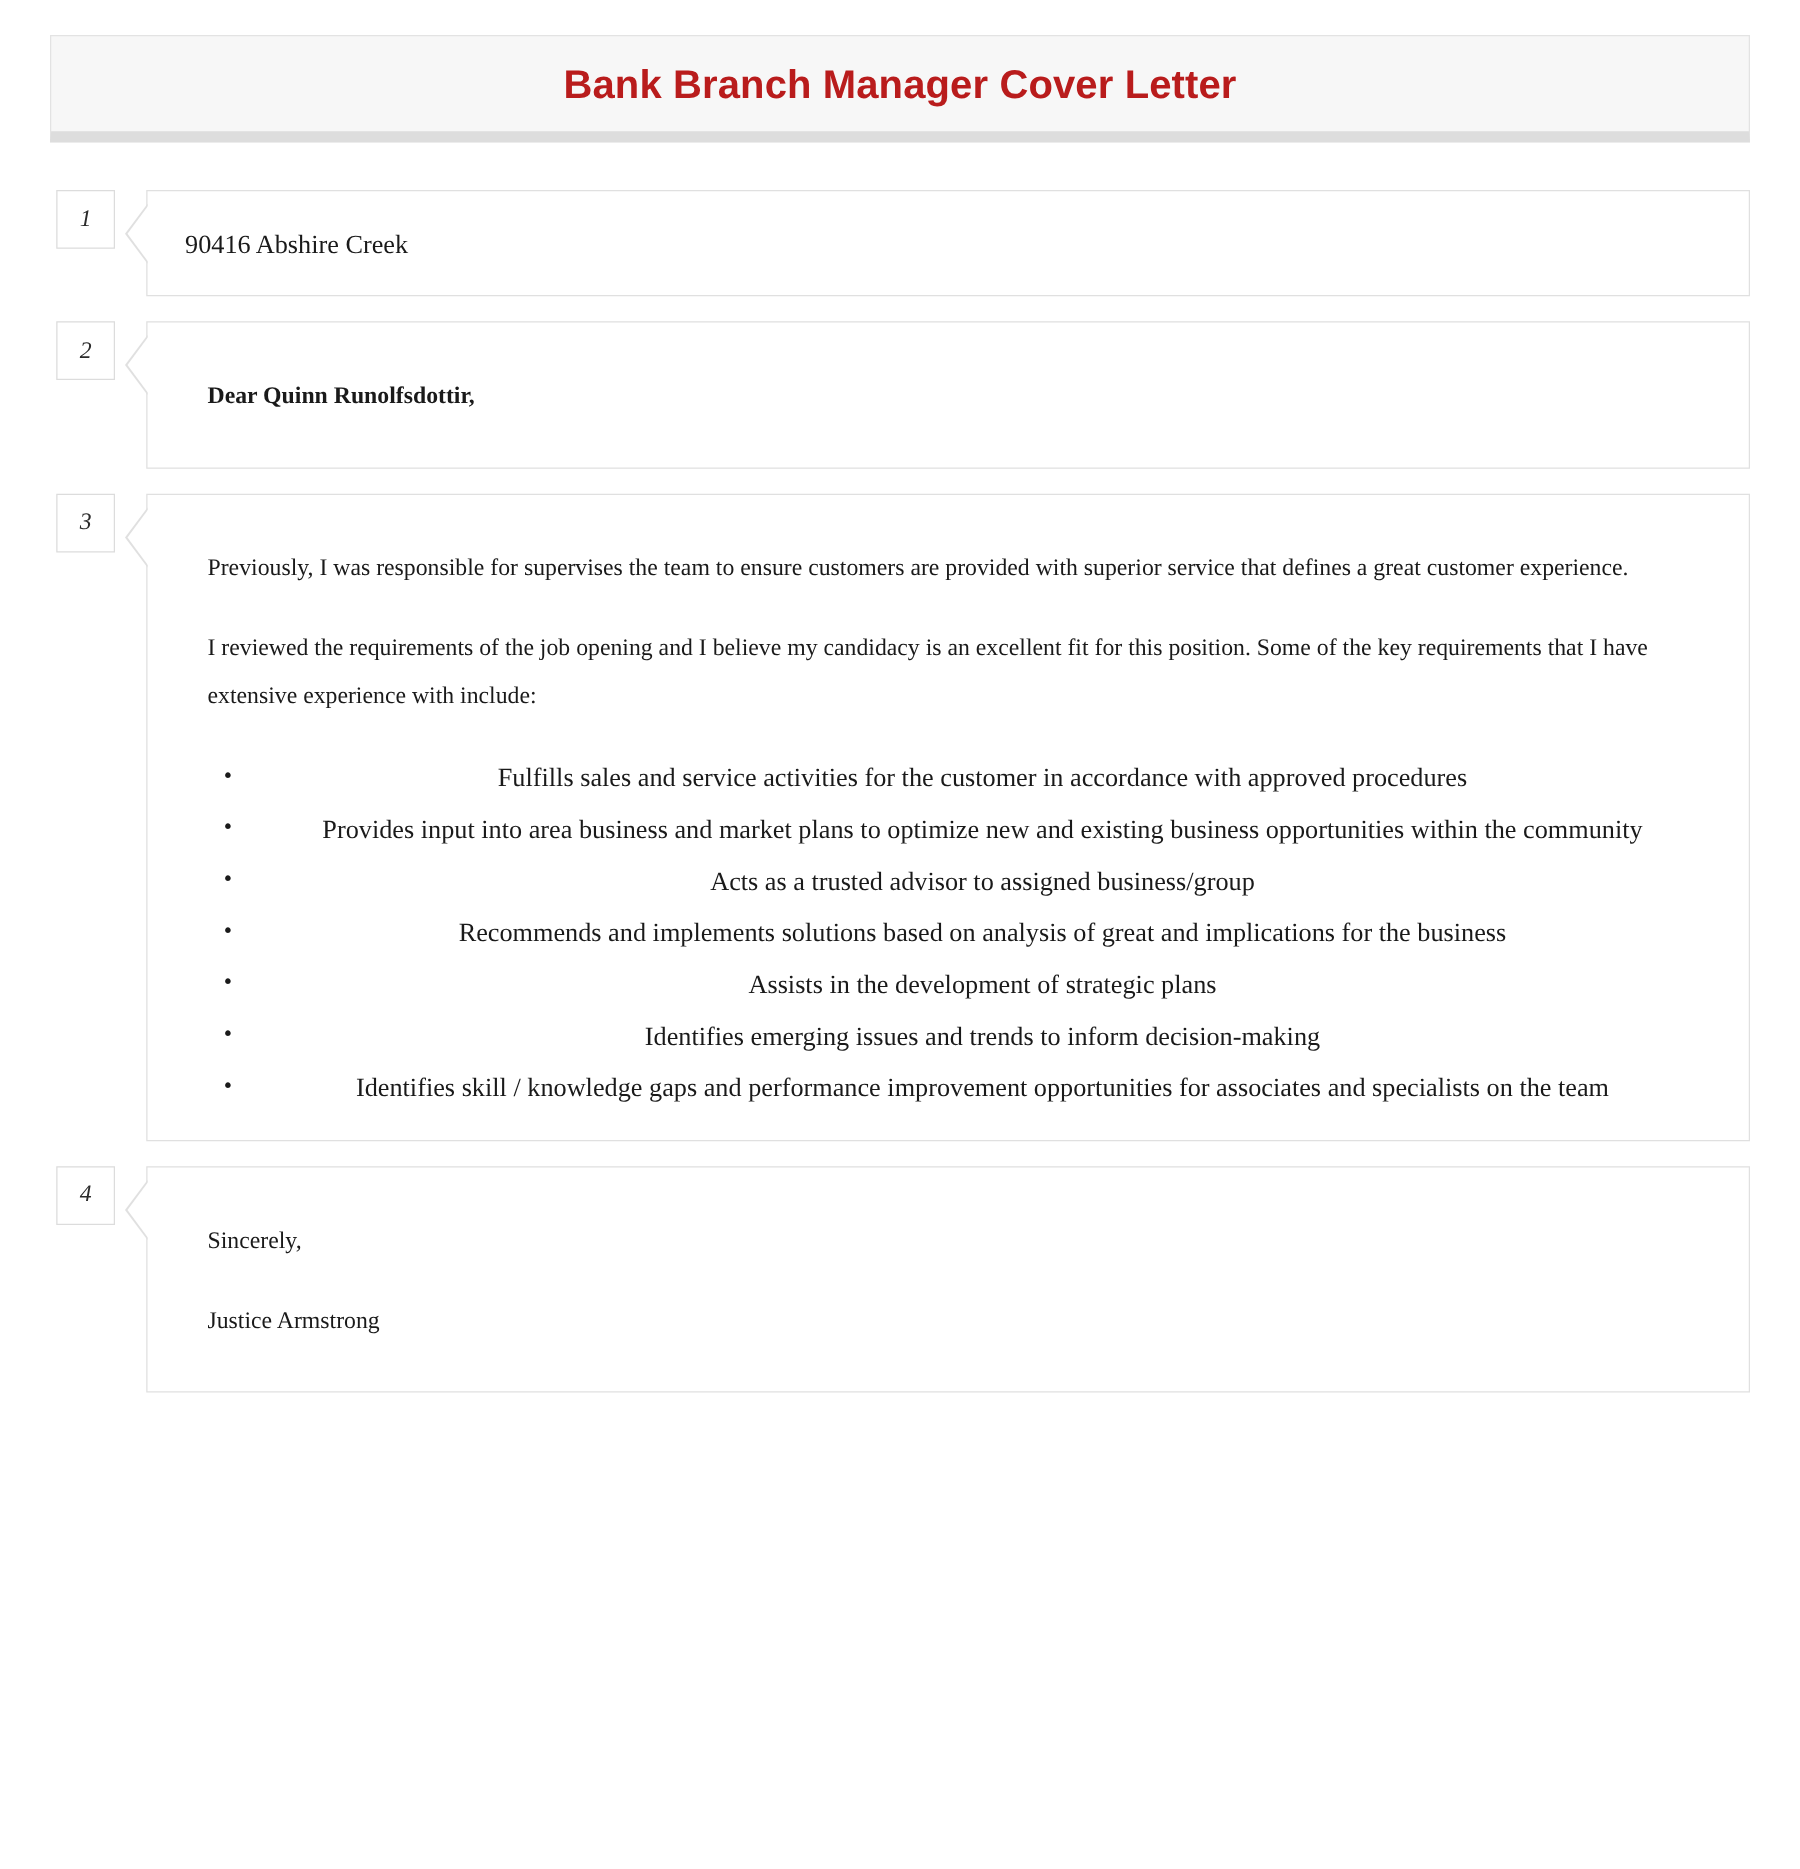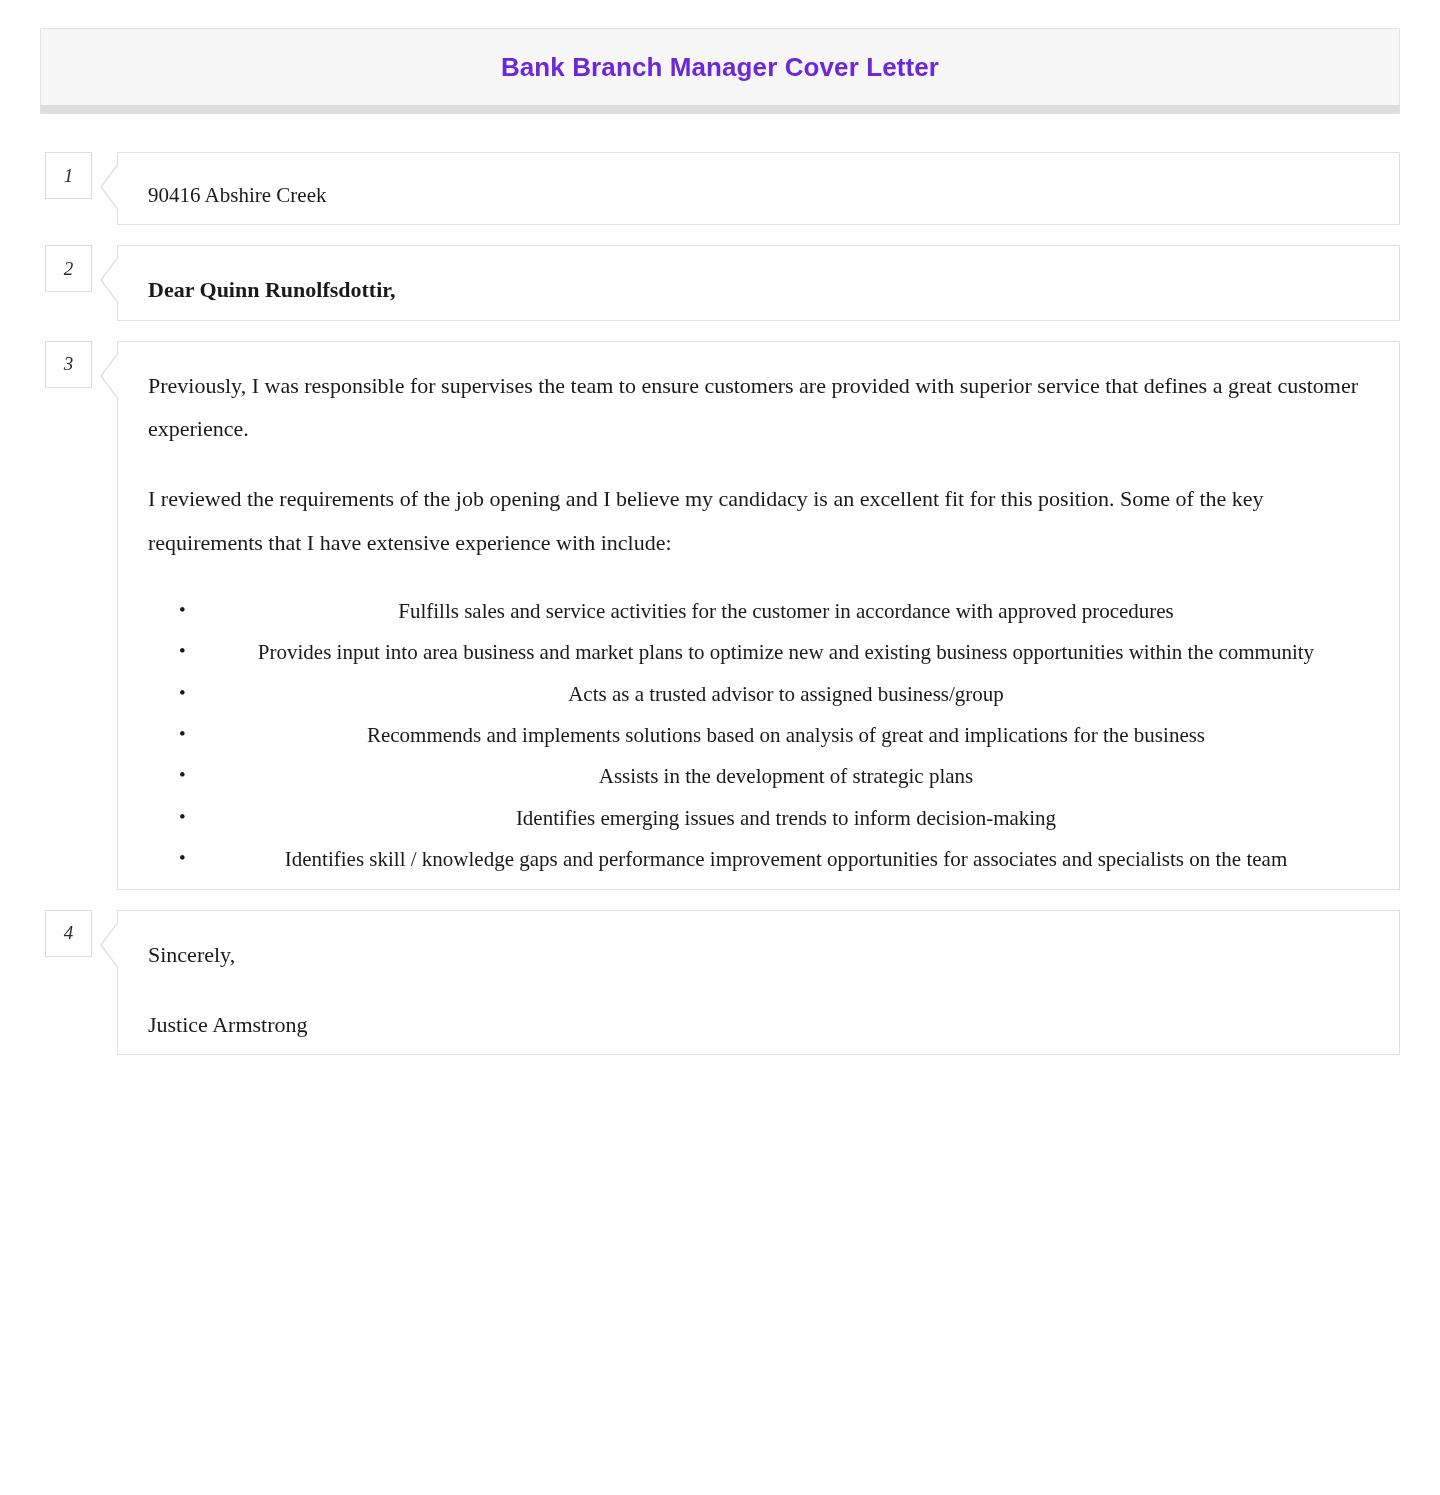--- a/index.html
+++ b/index.html
@@ -29,22 +29,22 @@
     border-bottom: 9px solid #dddddd;
     height: 86px;
     display: flex;
     align-items: center;
     justify-content: center;
     box-sizing: border-box;
   }
   .doc-header-title {
     font-family: "Liberation Sans", "DejaVu Sans", sans-serif;
     font-weight: bold;
-    font-size: 26px;
-    color: #6d28d9;
+    font-size: 32px;
+    color: #b91c1c;
     letter-spacing: 0.1px;
     text-align: center;
   }
 
   
   .sections {
     margin-top: 38px;
   }
   .section {
     position: relative;
@@ -71,21 +71,21 @@
     font-family: "Liberation Serif", "DejaVu Serif", serif;
   }
 
   
   .panel {
     position: relative;
     margin-left: 77px;
     background: #ffffff;
     border: 1px solid #e0e0e0;
     box-sizing: border-box;
-    padding: 22px 28px 8px 30px;
+    padding: 22px 28px 20px 30px;
     min-height: 48px;
   }
   
   .panel::before {
     content: "";
     position: absolute;
     left: -18px;
     top: 10px;
     width: 0;
     height: 0;
@@ -100,22 +100,22 @@
     left: -16px;
     top: 11px;
     width: 0;
     height: 0;
     border-top: 23px solid transparent;
     border-bottom: 23px solid transparent;
     border-right: 17px solid #ffffff;
   }
 
   .panel p {
-    margin: 0;
-    font-size: 22px;
+    margin: 18px;
+    font-size: 19px;
     line-height: 1.97;
     color: #1a1a1a;
   }
   .panel p + p {
     margin-top: 27px;
   }
   .panel p.bold,
   .panel .bold {
     font-weight: bold;
   }

